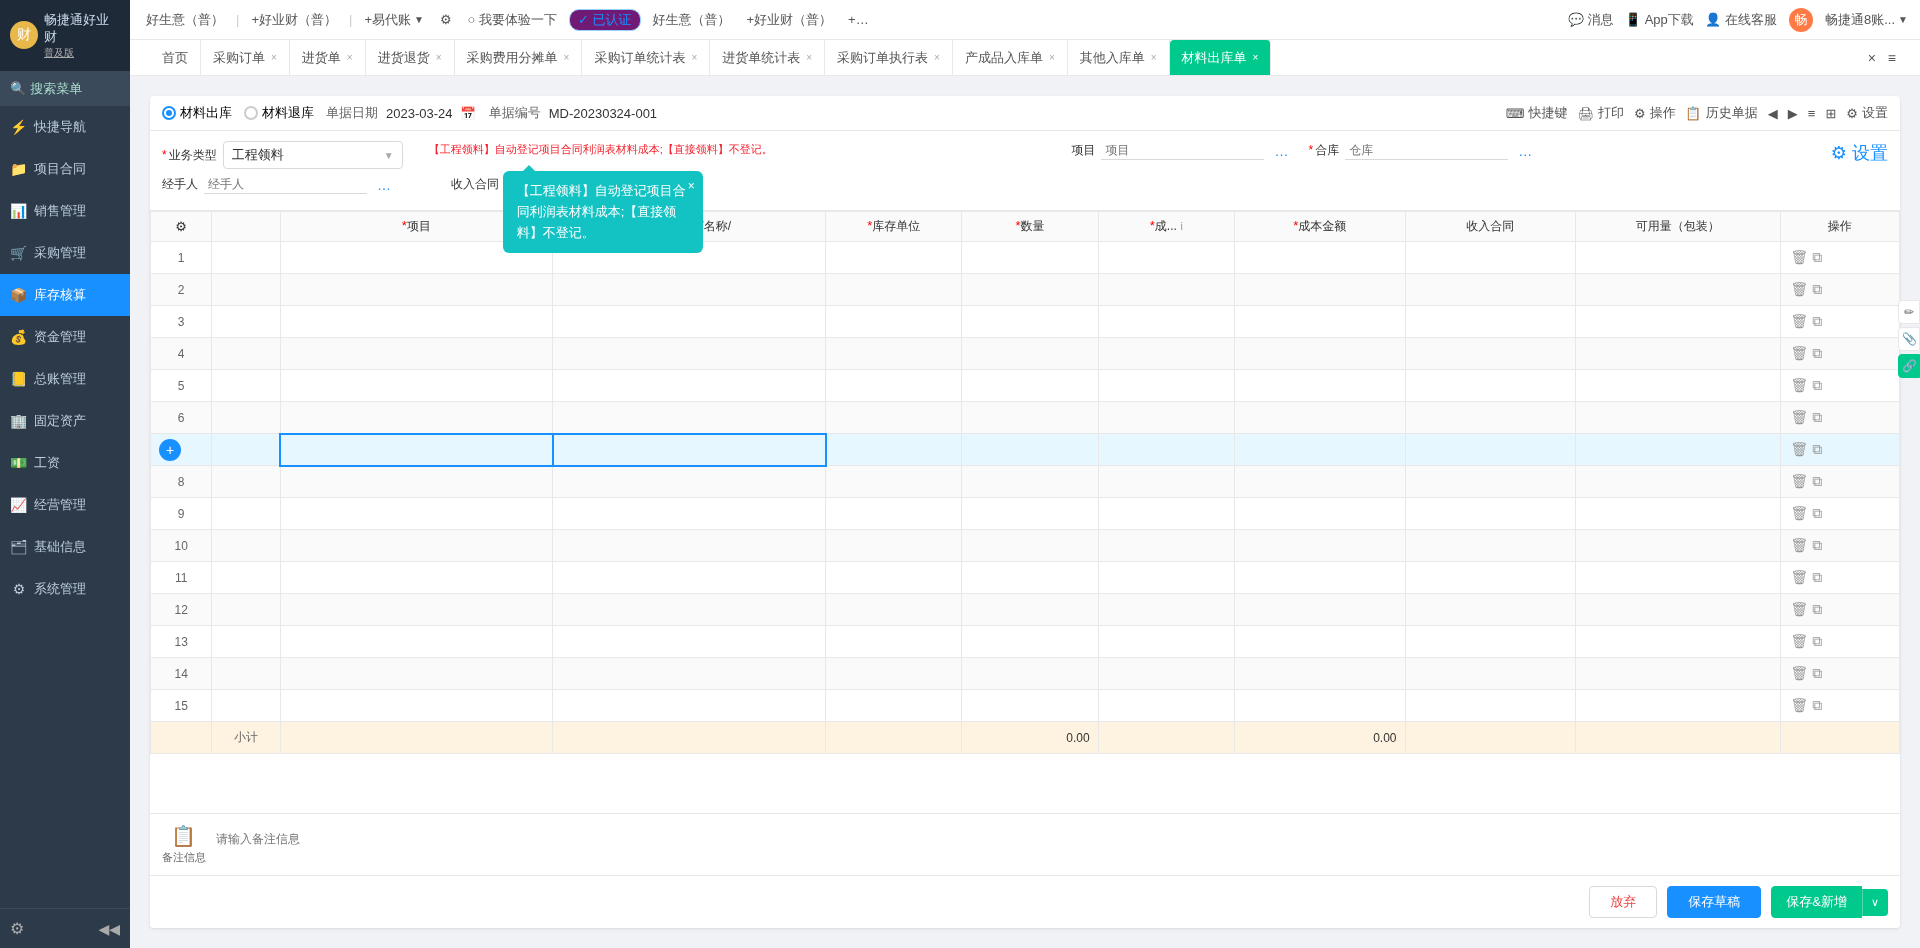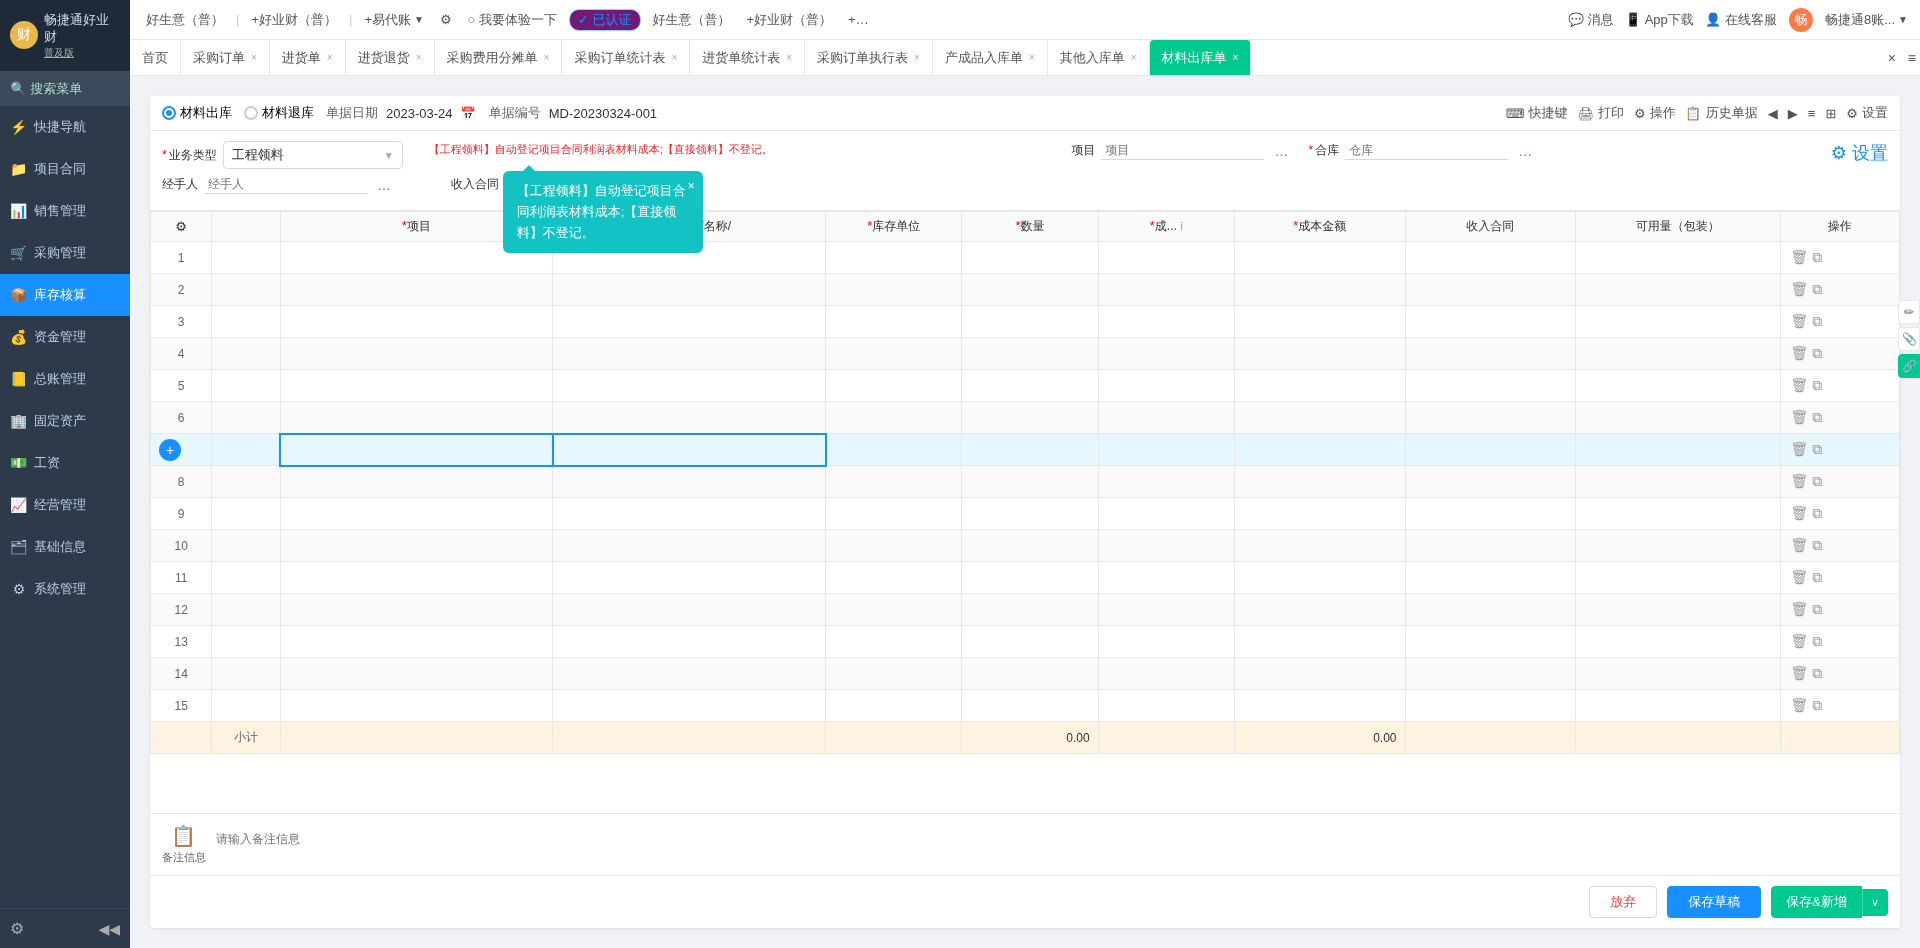--- a/index.html
+++ b/index.html
@@ -22,21 +22,21 @@
     
     .topbar { background: #fff; border-bottom: 1px solid #e8e8e8; padding: 0 12px; display: flex; align-items: center; justify-content: space-between; height: 40px; flex-shrink: 0; }
     .topbar-left { display: flex; align-items: center; gap: 8px; flex-wrap: nowrap; overflow: hidden; }
     .topbar-item { white-space: nowrap; color: #555; cursor: pointer; font-size: 12px; padding: 0 4px; display: flex; align-items: center; gap: 3px; }
     .topbar-right { display: flex; align-items: center; gap: 12px; flex-shrink: 0; }
     .topbar-right-item { color: #555; cursor: pointer; font-size: 12px; display: flex; align-items: center; gap: 3px; }
     .topbar-badge { background: #701a75; color: #1890ff; border: 1px solid #91d5ff; border-radius: 10px; padding: 1px 8px; font-size: 11px; }
     .topbar-avatar { width: 24px; height: 24px; border-radius: 50%; background: #ff7a45; display: flex; align-items: center; justify-content: center; color: #fff; font-size: 10px; }
 
     
-    .tabbar { background: #fff; border-bottom: 1px solid #e8e8e8; display: flex; align-items: center; padding: 0 0; height: 36px; flex-shrink: 0; overflow-x: auto; }
+    .tabbar { background: #fff; border-bottom: 1px solid #e8e8e8; display: flex; align-items: center; padding: 0 20px; height: 36px; flex-shrink: 0; overflow-x: auto; }
     .tabbar::-webkit-scrollbar { height: 0; }
     .tab { display: flex; align-items: center; gap: 4px; padding: 0 12px; height: 100%; white-space: nowrap; cursor: pointer; color: #555; font-size: 12px; border-right: 1px solid #e8e8e8; position: relative; }
     .tab.active-green { background: #00c98d; color: #fff; border-radius: 4px 4px 0 0; }
     .tab-close { font-size: 10px; color: #aaa; cursor: pointer; margin-left: 2px; }
     .tabbar-end { margin-left: auto; display: flex; align-items: center; gap: 4px; }
     .tabbar-btn { cursor: pointer; color: #555; font-size: 14px; padding: 2px 4px; }
 
     
     .page-content { flex: 1; overflow: hidden; display: flex; flex-direction: column; background: #fff; margin: 20px; border-radius: 4px; box-shadow: 0 1px 3px rgba(0,0,0,0.1); }
 

